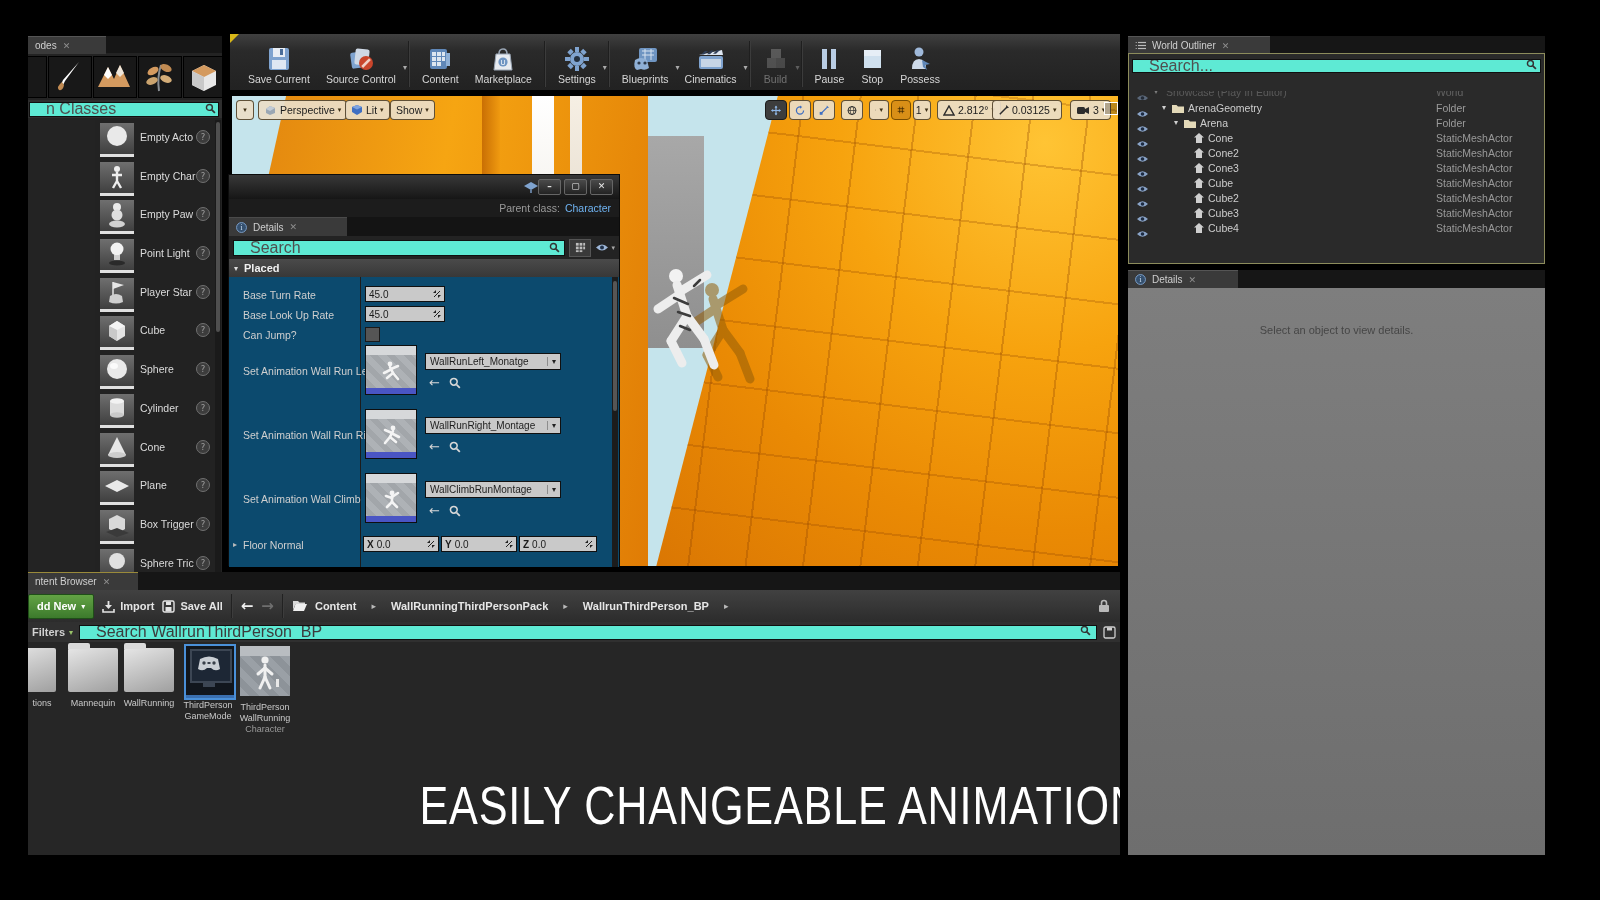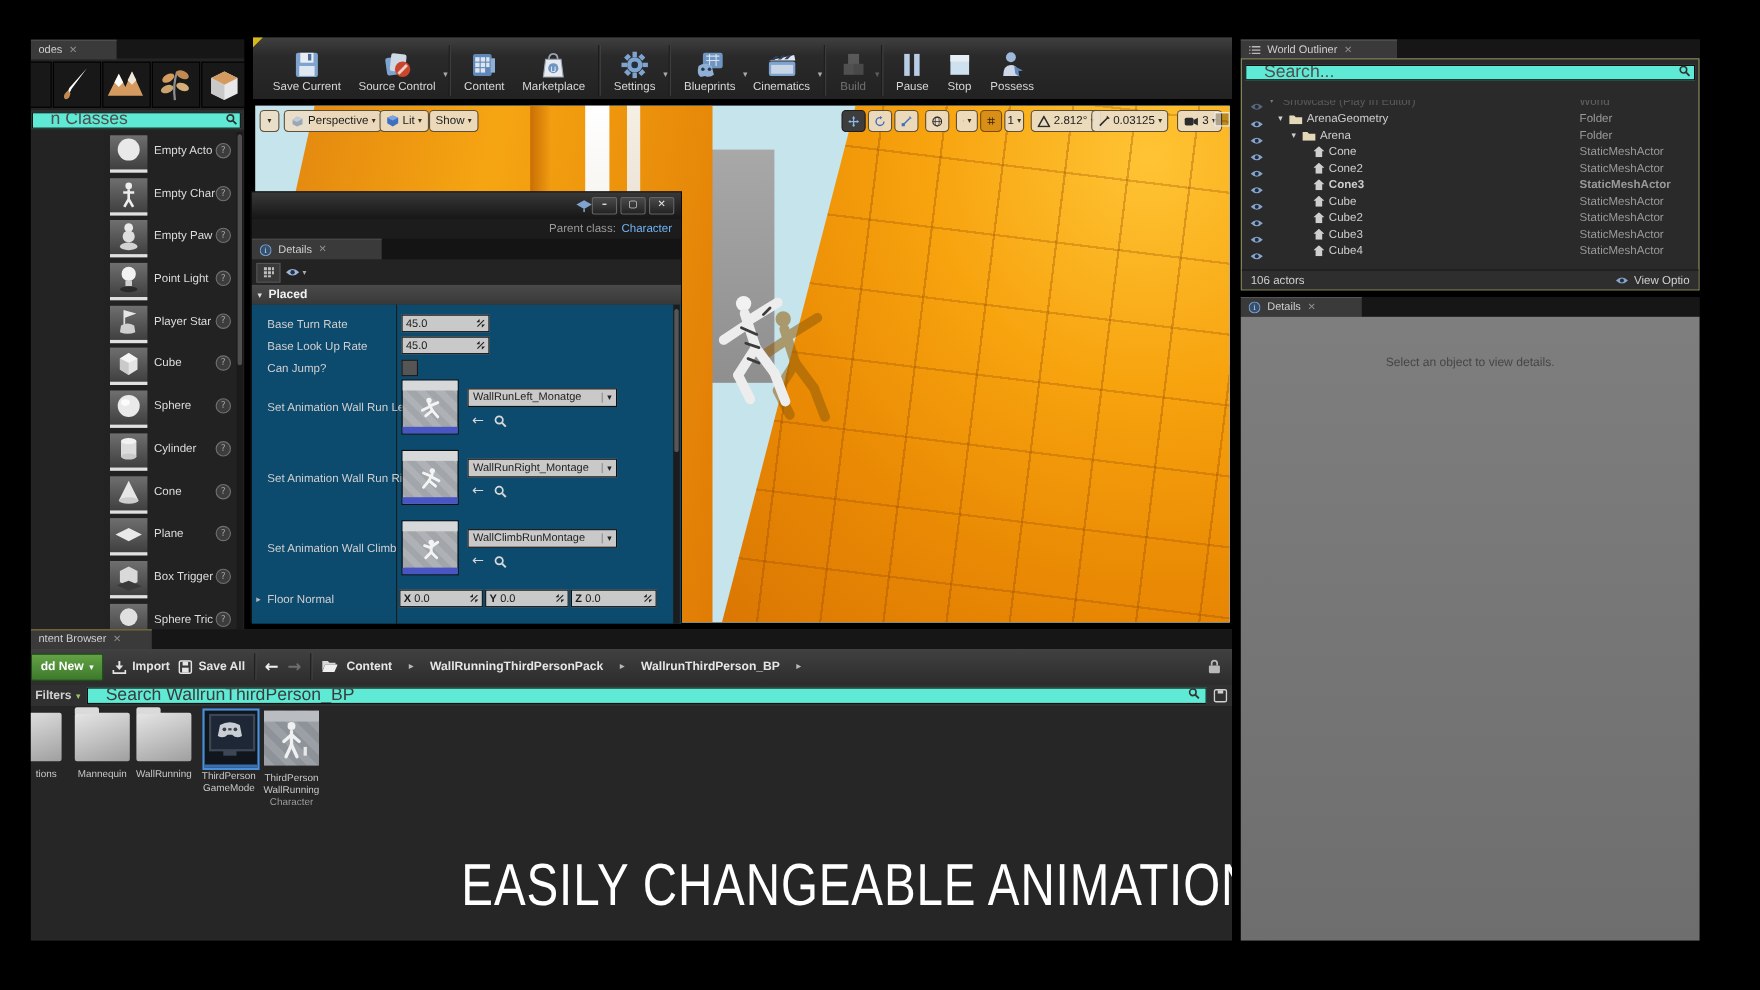--- a/index.html
+++ b/index.html
@@ -519,20 +519,27 @@
       <div class="tab" style="width:104px;height:18px;border-top:1px solid #4a4a4a;">
         <svg width="11" height="11" viewBox="0 0 12 12">
             <circle cx="6" cy="6" r="5.4" fill="#35506e" stroke="#7fa3cf"></circle>
             <text x="6" y="9" font-size="8" fill="#cfe2f5" text-anchor="middle" font-family="Liberation Serif">i</text>
           </svg>
         <span>Details</span>
         <span class="tclose glyph">✕</span>
       </div>
     </div>
     <div class="abs f" style="left:0;top:61px;width:100%;height:23px;background:#232323;gap:4px;padding:0 4px;box-sizing:border-box;">
+      <div style="position:relative;flex:1;">
+        <input class="searchbox" style="width: 100%; height: 16px;" readonly="" value="Search">
+        <svg class="abs" style="right:5px;top:3px;" width="11" height="11" viewBox="0 0 10 10">
+            <circle cx="4" cy="4" r="2.7" fill="none" stroke="#333" stroke-width="1.3"></circle>
+            <line x1="6.2" y1="6.2" x2="9" y2="9" stroke="#333" stroke-width="1.5"></line>
+          </svg>
+      </div>
       <div class="f" style="width:20px;height:16px;background:#3a3a3a;border:1px solid #555;justify-content:center;">
         <svg width="11" height="11" viewBox="0 0 12 12">
             <g fill="#bdbdbd">
               <rect x="1" y="1" width="3" height="3"></rect>
               <rect x="5" y="1" width="3" height="3"></rect>
               <rect x="9" y="1" width="2" height="3"></rect>
               <rect x="1" y="5" width="3" height="3"></rect>
               <rect x="5" y="5" width="3" height="3"></rect>
               <rect x="9" y="5" width="2" height="3"></rect>
               <rect x="1" y="9" width="3" height="2"></rect>
@@ -756,21 +763,21 @@
         <span class="wo-eye"><svg width="13" height="8" viewBox="0 0 13 8">
               <path d="M1 4 Q6.5 -1.5 12 4 Q6.5 9.5 1 4Z" fill="#8aa4c8"></path>
               <circle cx="6.5" cy="4" r="1.8" fill="#1e2c42"></circle>
             </svg></span>
         <svg class="abs" style="left:64px;top:2px;" width="10" height="10" viewBox="0 0 10 10">
             <path d="M5 0 L10 4.5 L8 4.5 L8 10 L2 10 L2 4.5 L0 4.5Z" fill="#cfcfcf"></path>
           </svg>
         <span class="wo-lab" style="left:78px;">Cone2</span>
         <span class="wo-type">StaticMeshActor</span>
       </div>
-      <div class="wo-row" style="top:107px;font-weight:bold;">
+      <div class="wo-row" style="top:107px;">
         <span class="wo-eye"><svg width="13" height="8" viewBox="0 0 13 8">
               <path d="M1 4 Q6.5 -1.5 12 4 Q6.5 9.5 1 4Z" fill="#8aa4c8"></path>
               <circle cx="6.5" cy="4" r="1.8" fill="#1e2c42"></circle>
             </svg></span>
         <svg class="abs" style="left:64px;top:2px;" width="10" height="10" viewBox="0 0 10 10">
             <path d="M5 0 L10 4.5 L8 4.5 L8 10 L2 10 L2 4.5 L0 4.5Z" fill="#cfcfcf"></path>
           </svg>
         <span class="wo-lab" style="left:78px;">Cone3</span>
         <span class="wo-type">StaticMeshActor</span>
       </div>
@@ -810,30 +817,20 @@
       <div class="wo-row" style="top:167px;">
         <span class="wo-eye"><svg width="13" height="8" viewBox="0 0 13 8">
               <path d="M1 4 Q6.5 -1.5 12 4 Q6.5 9.5 1 4Z" fill="#8aa4c8"></path>
               <circle cx="6.5" cy="4" r="1.8" fill="#1e2c42"></circle>
             </svg></span>
         <svg class="abs" style="left:64px;top:2px;" width="10" height="10" viewBox="0 0 10 10">
             <path d="M5 0 L10 4.5 L8 4.5 L8 10 L2 10 L2 4.5 L0 4.5Z" fill="#cfcfcf"></path>
           </svg>
         <span class="wo-lab" style="left:78px;">Cube4</span>
         <span class="wo-type">StaticMeshActor</span>
-      </div>
-      <div class="abs f" style="left:0;bottom:0;width:100%;height:18px;background:#2e2e2e;border-top:1px solid #181818;justify-content:space-between;padding:0 8px;box-sizing:border-box;">
-        <span style="color:#cfcfcf;font-size:10.5px;">106 actors</span>
-        <span class="f" style="gap:4px;">
-          <svg width="13" height="8" viewBox="0 0 13 8">
-              <path d="M1 4 Q6.5 -1.5 12 4 Q6.5 9.5 1 4Z" fill="#8aa4c8"></path>
-              <circle cx="6.5" cy="4" r="1.8" fill="#1e2c42"></circle>
-            </svg>
-          <span style="color:#cfcfcf;font-size:10.5px;">View Optio</span>
-        </span>
       </div>
     </div>
   </div>
 
   <div id="rdetails" class="abs">
     <div class="abs" style="left:0;top:0;width:100%;height:18px;background:#161616;">
       <div class="tab" style="width:96px;">
         <svg width="11" height="11" viewBox="0 0 12 12">
             <circle cx="6" cy="6" r="5.4" fill="#35506e" stroke="#7fa3cf"></circle>
             <text x="6" y="9" font-size="8" fill="#cfe2f5" text-anchor="middle" font-family="Liberation Serif">i</text>

